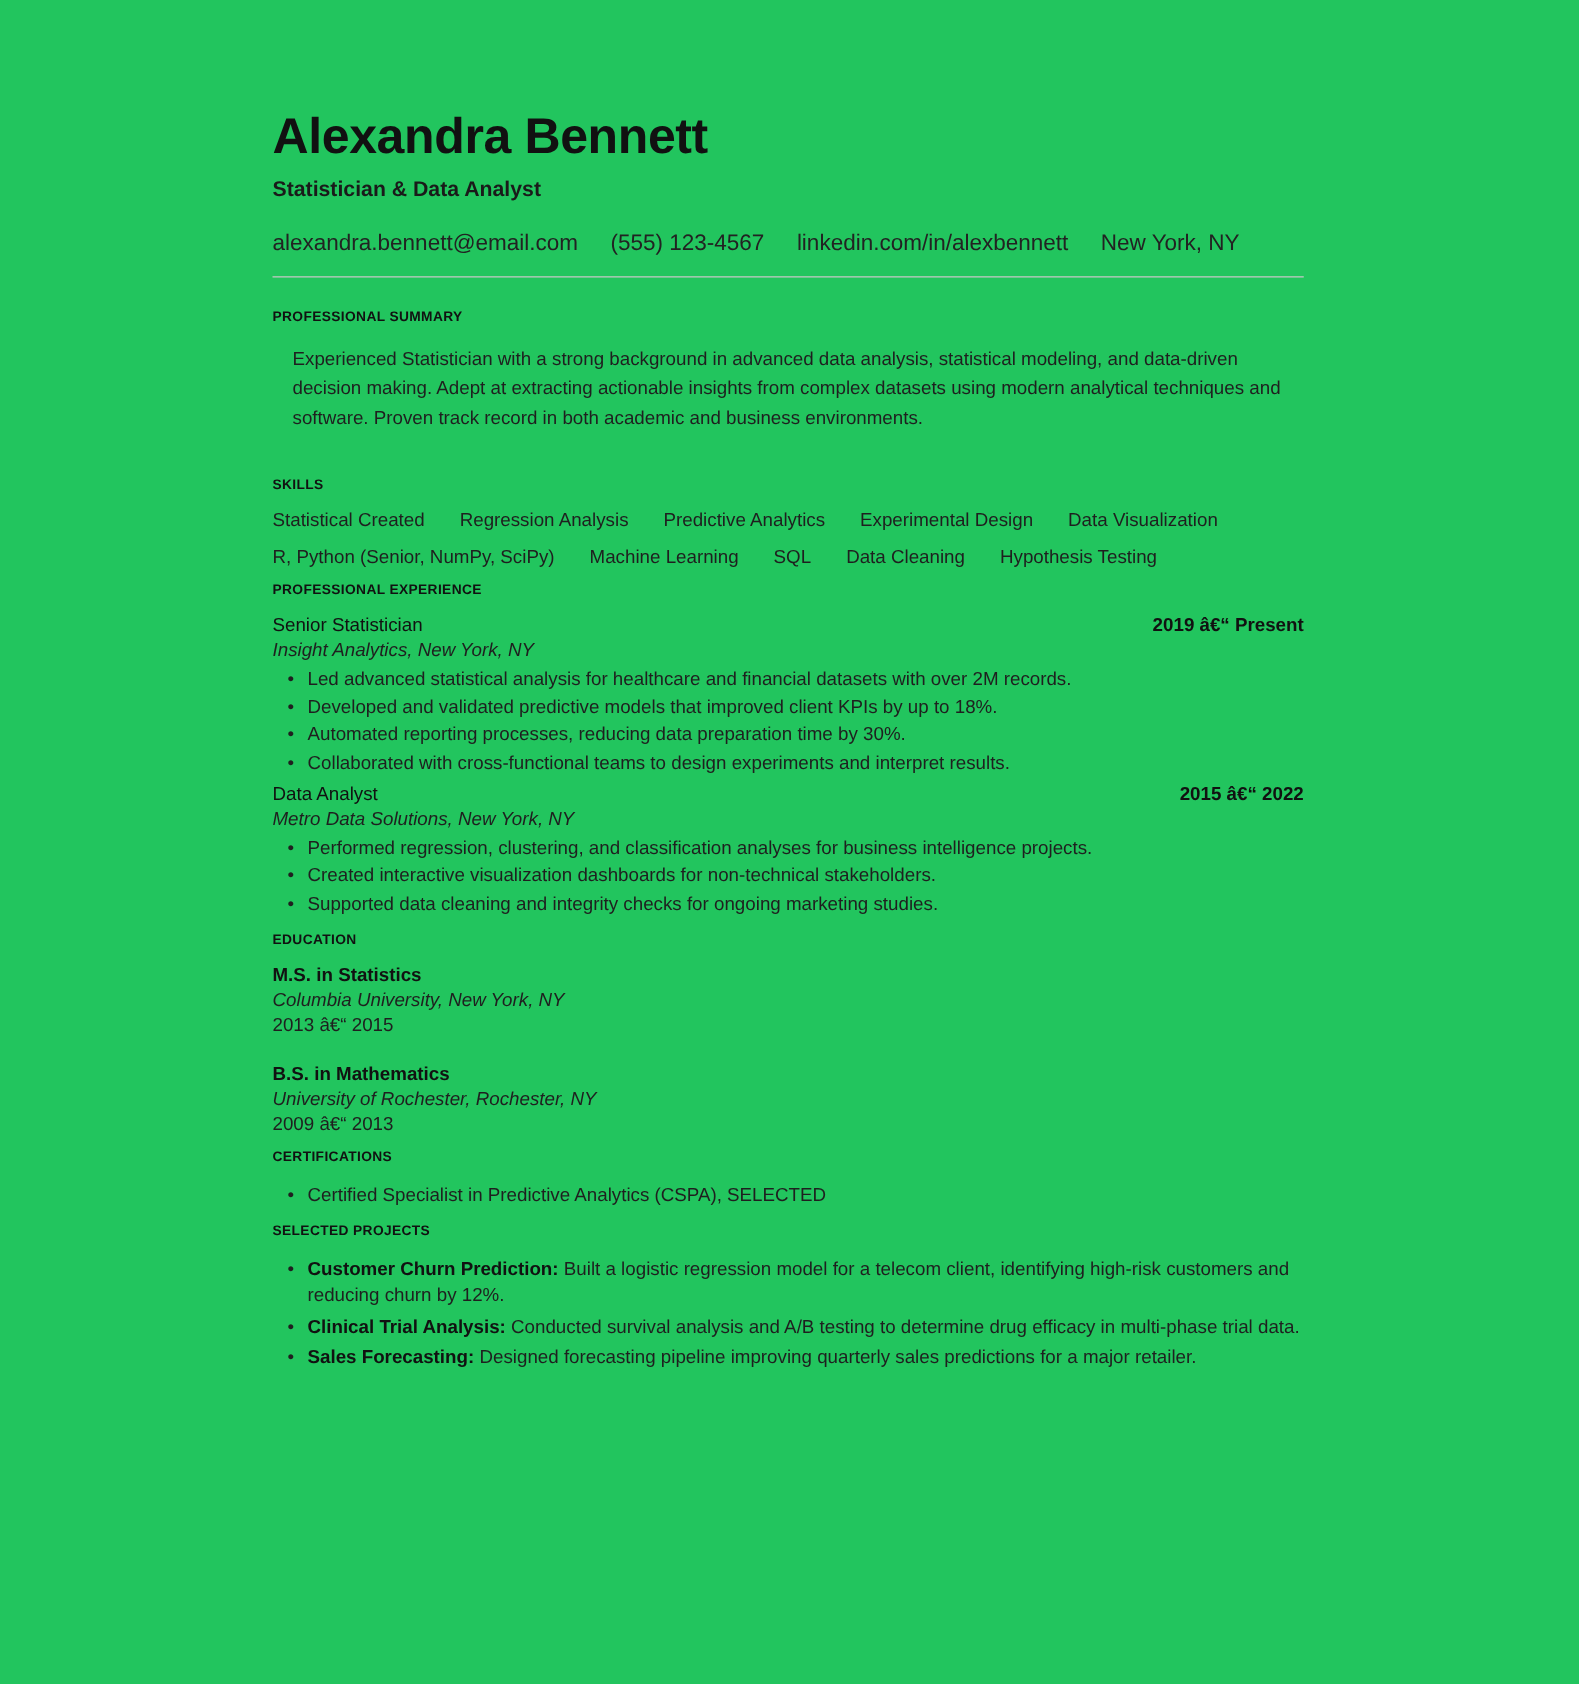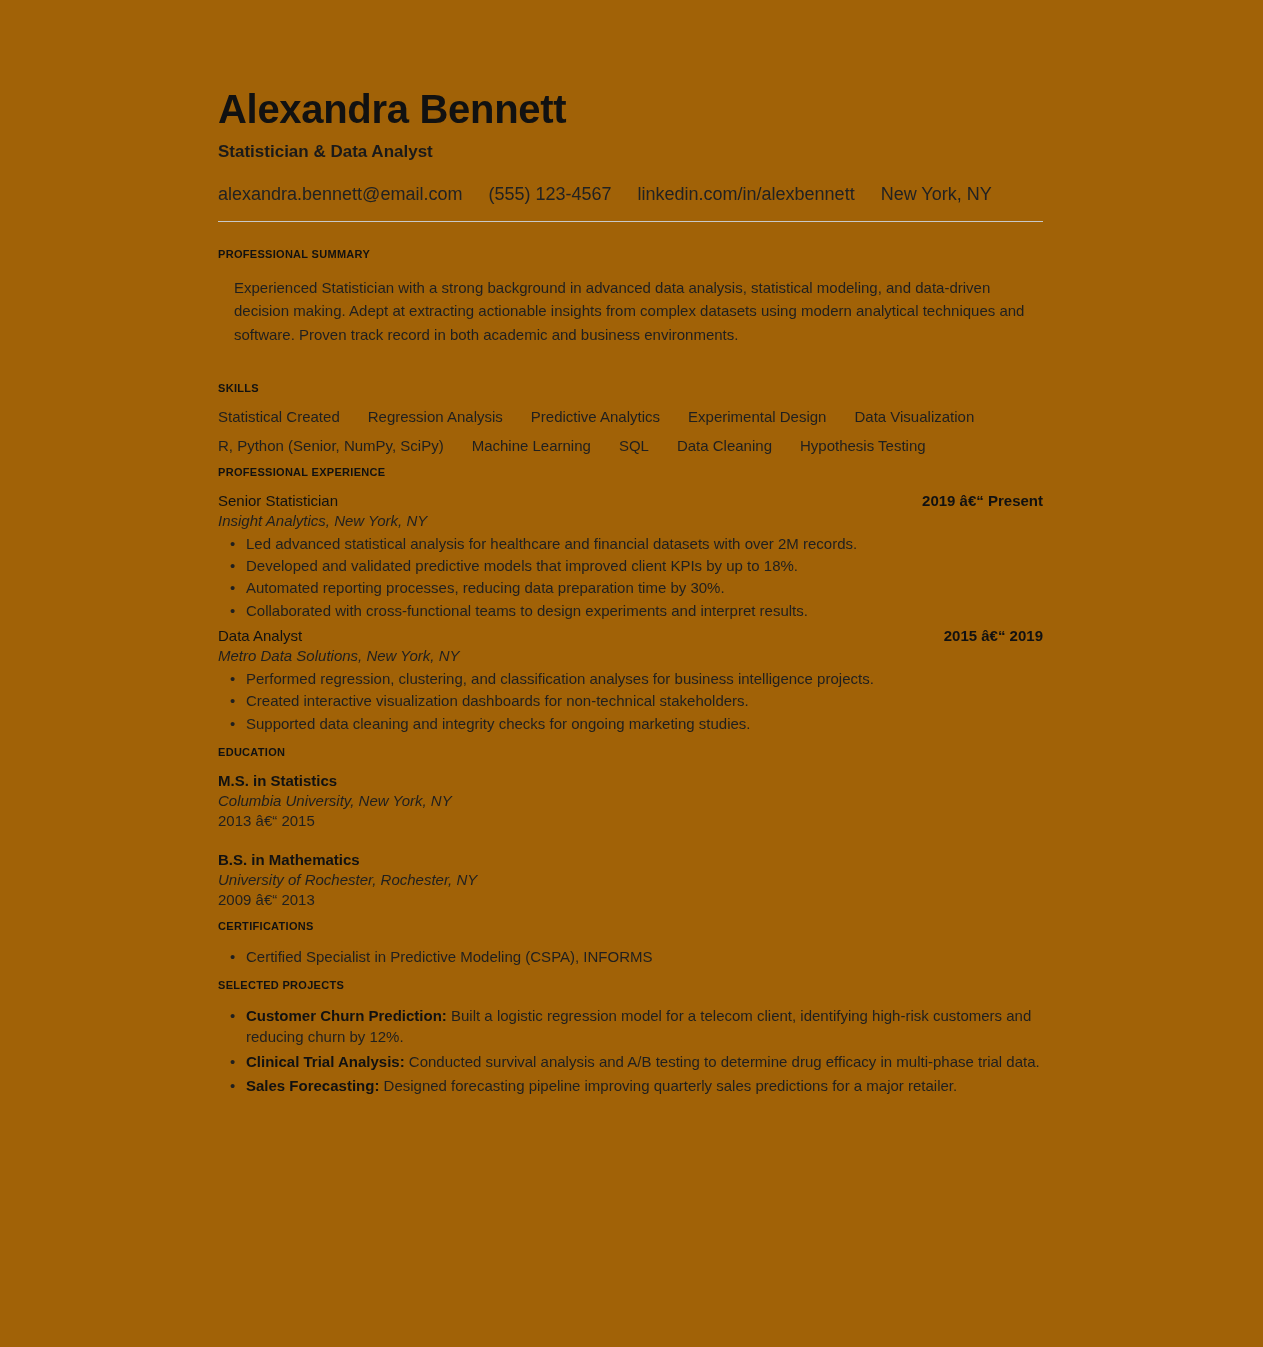--- a/index.html
+++ b/index.html
@@ -11,21 +11,21 @@
     width: 1263px;
     height: 1347px;
     font-family: "Liberation Sans", sans-serif;
     color: #1a1a1a;
     -webkit-font-smoothing: antialiased;
   }
   .page {
     position: relative;
     width: 1263px;
     height: 1347px;
-    background: #a16207;
+    background: #22c55e;
     box-sizing: border-box;
     padding: 88px 220px 12px 218px;
   }
   .resume {
     width: 825px;
   }
 
   
   .name {
     font-size: 40px;
@@ -231,21 +231,21 @@
           <li>Led advanced statistical analysis for healthcare and financial datasets with over 2M records.</li>
           <li>Developed and validated predictive models that improved client KPIs by up to 18%.</li>
           <li>Automated reporting processes, reducing data preparation time by 30%.</li>
           <li>Collaborated with cross-functional teams to design experiments and interpret results.</li>
         </ul>
       </div>
 
       <div class="job">
         <div class="job-head">
           <span class="job-title">Data Analyst</span>
-          <span class="job-dates">2015 â€“ 2019</span>
+          <span class="job-dates">2015 â€“ 2022</span>
         </div>
         <div class="job-company">Metro Data Solutions, New York, NY</div>
         <ul class="bullets">
           <li>Performed regression, clustering, and classification analyses for business intelligence projects.</li>
           <li>Created interactive visualization dashboards for non-technical stakeholders.</li>
           <li>Supported data cleaning and integrity checks for ongoing marketing studies.</li>
         </ul>
       </div>
     </section>
 
@@ -261,21 +261,21 @@
       <div class="edu-entry">
         <div class="edu-degree">B.S. in Mathematics</div>
         <div class="edu-school">University of Rochester, Rochester, NY</div>
         <div class="edu-years">2009 â€“ 2013</div>
       </div>
     </section>
 
     <section class="section section-gap-md">
       <h2 class="section-title">CERTIFICATIONS</h2>
       <ul class="bullets">
-        <li>Certified Specialist in Predictive Modeling (CSPA), INFORMS</li>
+        <li>Certified Specialist in Predictive Analytics (CSPA), SELECTED</li>
       </ul>
     </section>
 
     <section class="section section-gap-md">
       <h2 class="section-title">SELECTED PROJECTS</h2>
       <ul class="bullets projects">
         <li><span class="proj-label">Customer Churn Prediction:</span><span class="proj-desc"> Built a logistic regression model for a telecom client, identifying high-risk customers and reducing churn by 12%.</span></li>
         <li><span class="proj-label">Clinical Trial Analysis:</span><span class="proj-desc"> Conducted survival analysis and A/B testing to determine drug efficacy in multi-phase trial data.</span></li>
         <li><span class="proj-label">Sales Forecasting:</span><span class="proj-desc"> Designed forecasting pipeline improving quarterly sales predictions for a major retailer.</span></li>
       </ul>

